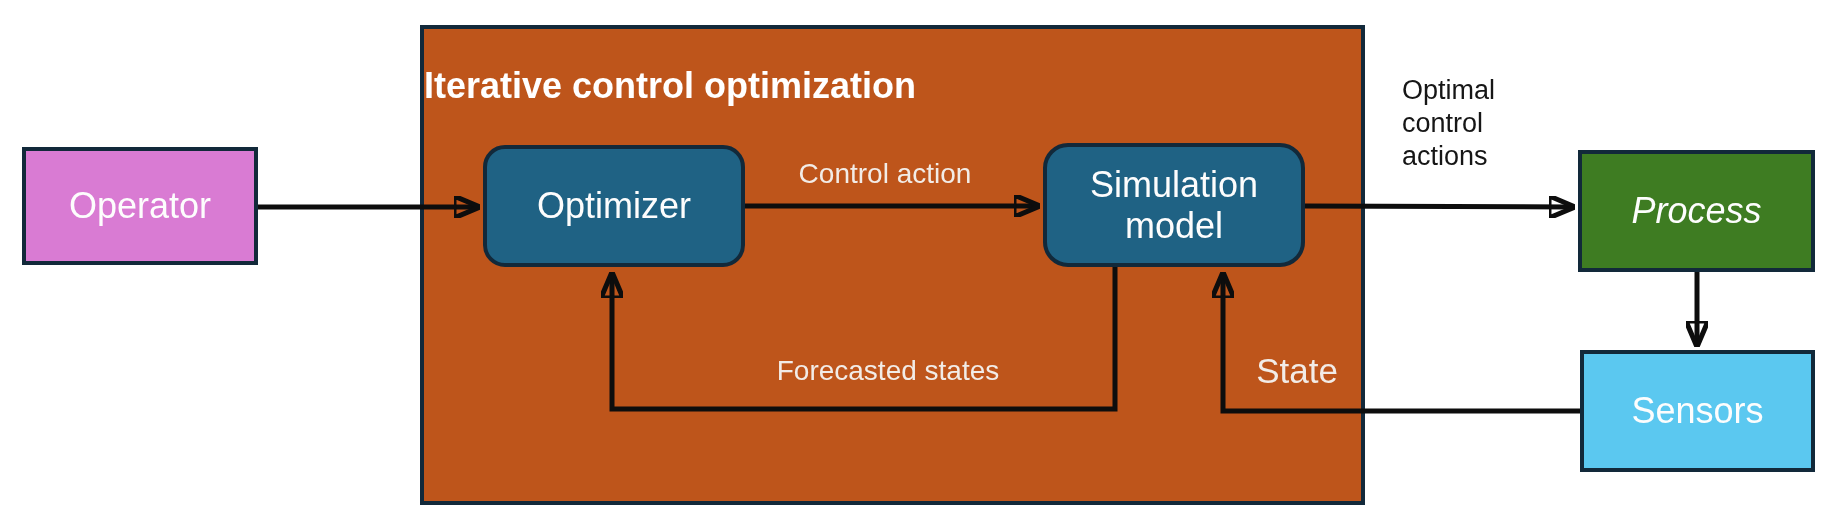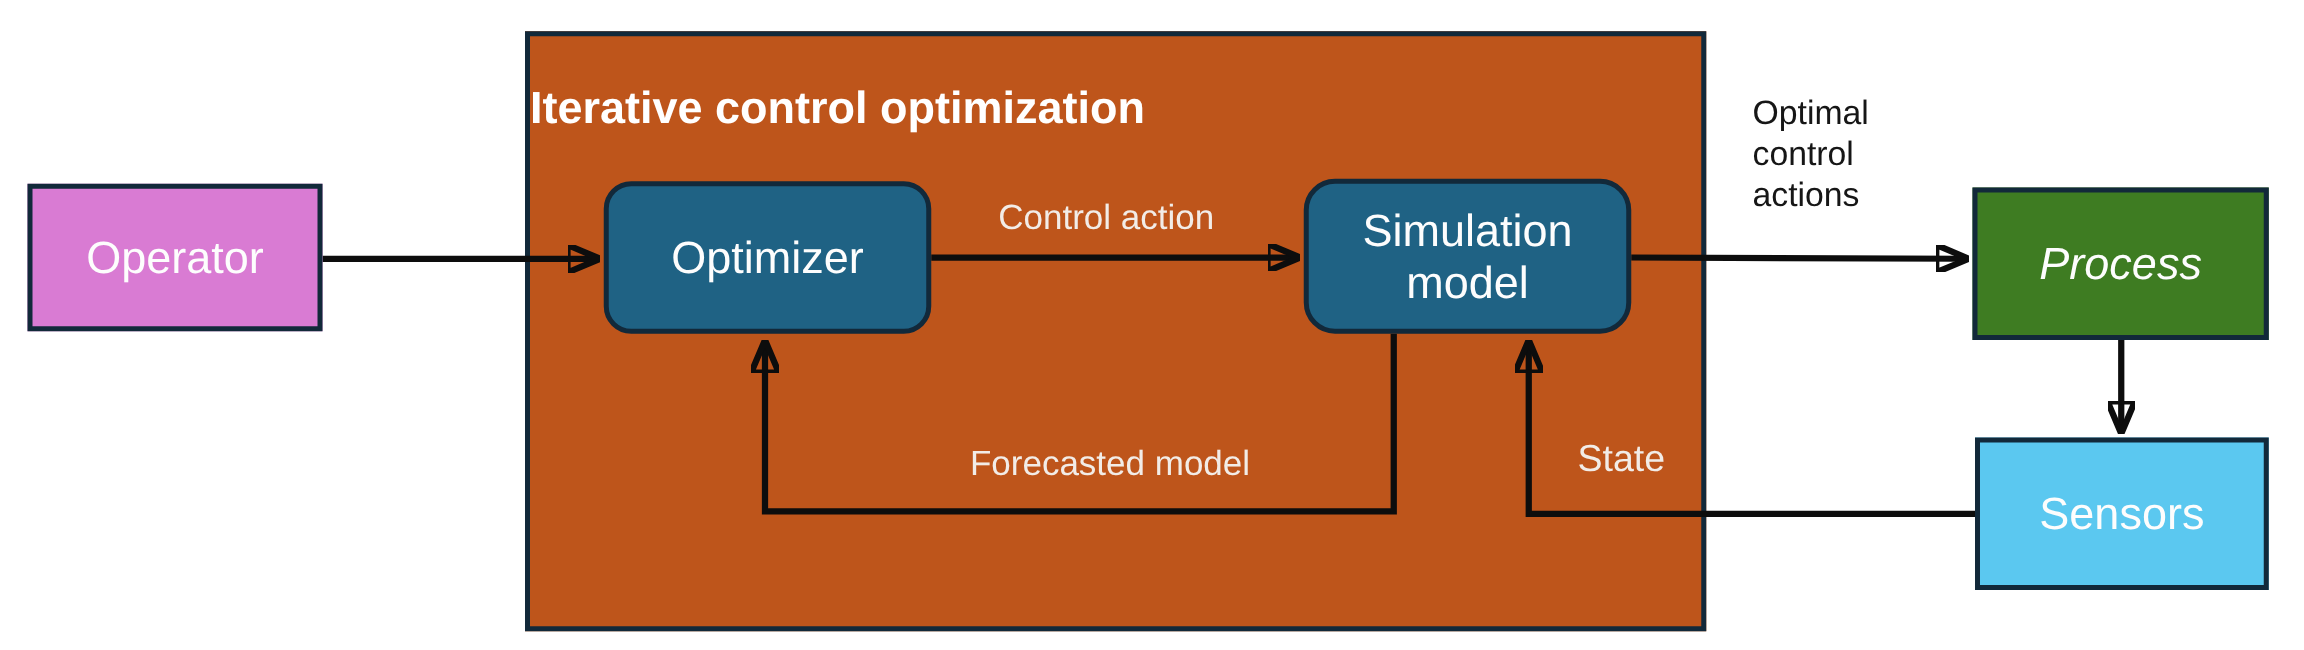--- a/index.html
+++ b/index.html
@@ -51,21 +51,21 @@
   #process    { left: 1578px; top: 150px; width: 237px; height: 122px; background: var(--green); font-style: italic; }
   #sensors    { left: 1580px; top: 350px; width: 235px; height: 122px; background: var(--lightblue); }
   .edge-label {
     position: absolute;
     color: var(--label-light);
     font-size: 28px;
     text-align: center;
   }
   #label-control-action   { left: 735px;  top: 158px; width: 300px; }
   #label-forecasted       { left: 738px;  top: 355px; width: 300px; }
-  #label-state            { left: 1227px; top: 351px; width: 140px; font-size: 30px; }
+  #label-state            { left: 1227px; top: 351px; width: 140px; font-size: 35px; }
   #label-optimal {
     position: absolute; left: 1402px; top: 74px; width: 136px;
     color: var(--label-dark); font-size: 27px; line-height: 33px; text-align: left;
   }
   svg.arrows {
     position: absolute; left: 0; top: 0; width: 1843px; height: 520px;
     pointer-events: none;
   }
   svg.arrows path, svg.arrows line {
     stroke: var(--arrow-black);
@@ -114,19 +114,19 @@
   <div id="process" class="node node-rect">
     <span>Process</span>
   </div>
 
   <div id="sensors" class="node node-rect">
     <span>Sensors</span>
   </div>
 
   <div id="label-control-action" class="edge-label">Control action</div>
 
-  <div id="label-forecasted" class="edge-label">Forecasted model</div>
+  <div id="label-forecasted" class="edge-label">Forecasted states</div>
 
   <div id="label-state" class="edge-label">State</div>
 
   <div id="label-optimal">Optimal control actions</div>
 
 </div>
 
 </body></html>

